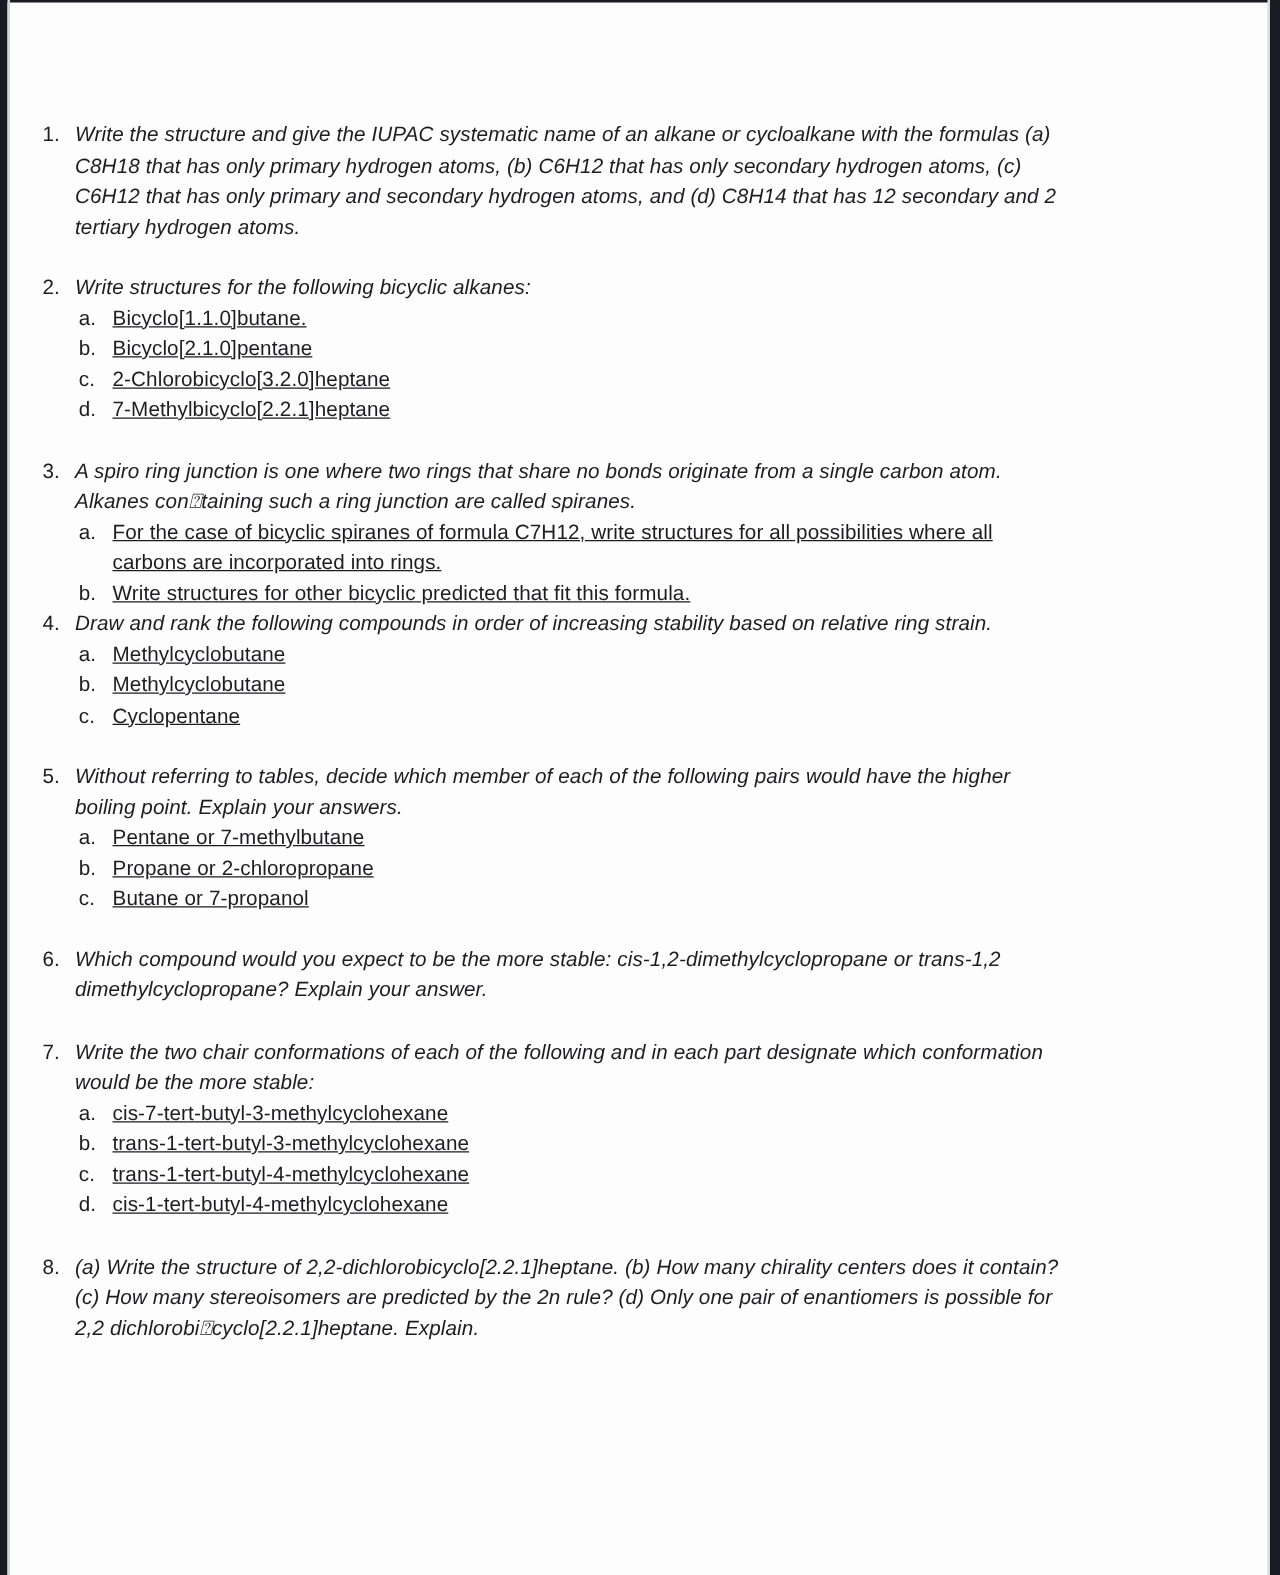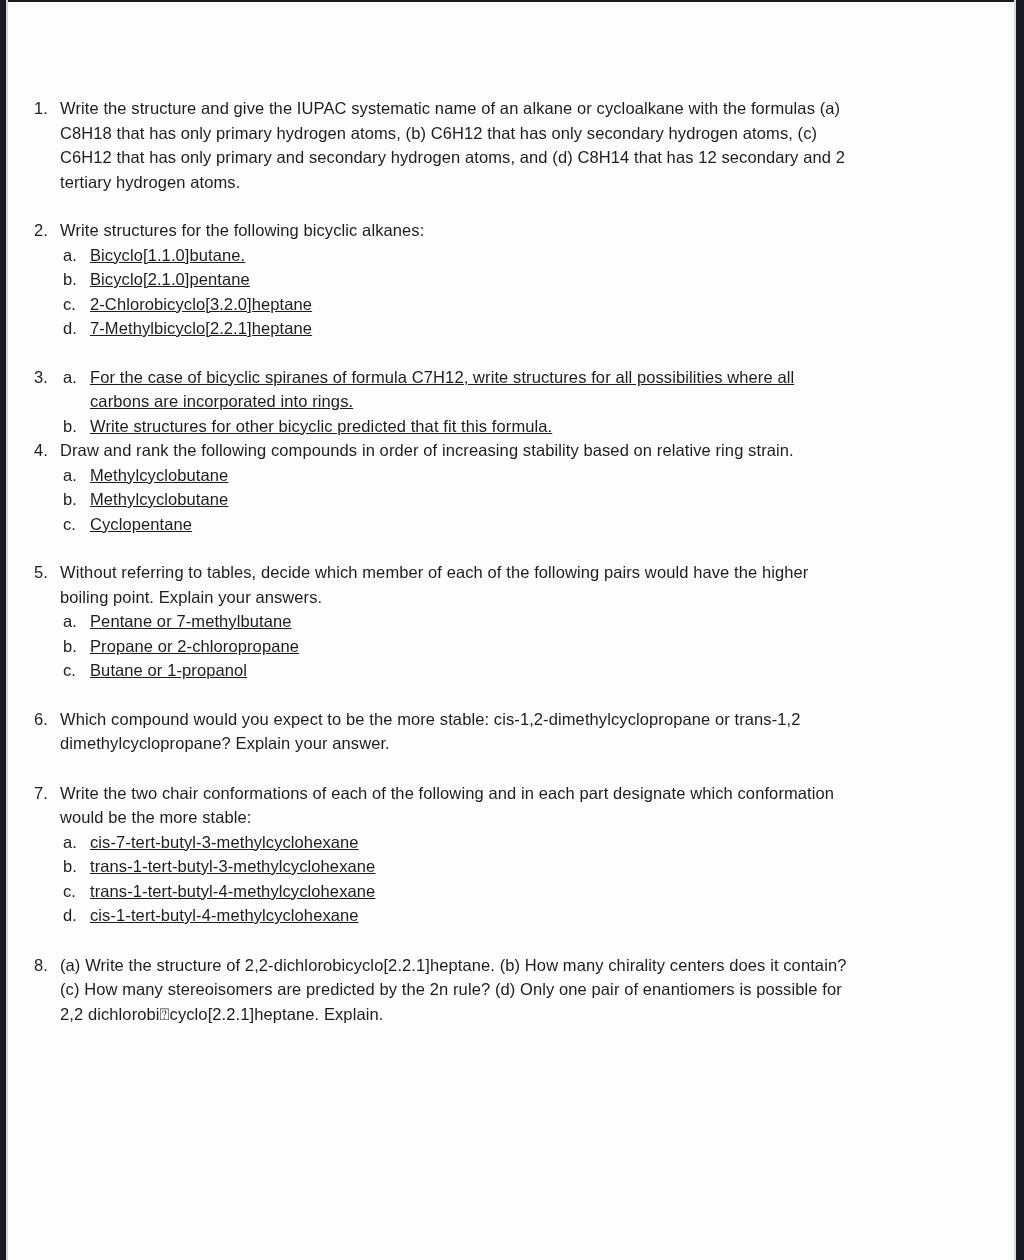--- a/index.html
+++ b/index.html
@@ -52,20 +52,21 @@
   .q.tight { margin-top: 0; }
   .q-num {
     flex: none;
     width: 26px;
   }
   .q-body {
     max-width: 885px;
   }
   .q-text {
     white-space: pre-line;
+    font-style: italic;
   }
   .sub {
     display: flex;
   }
   .sub-letter {
     flex: none;
     width: 30px;
     padding-left: 3px;
     box-sizing: border-box;
   }
@@ -115,20 +116,22 @@
       <div class="sub">
         <span class="sub-letter">d.</span>
         <div class="sub-text">7-Methylbicyclo[2.2.1]heptane</div>
       </div>
     </div>
   </div>
 
   <div class="q">
     <span class="q-num">3.</span>
     <div class="q-body">
+      <div class="q-text">A spiro ring junction is one where two rings that share no bonds originate from a single carbon atom.
+Alkanes con⍰taining such a ring junction are called spiranes.</div>
       <div class="sub">
         <span class="sub-letter">a.</span>
         <div class="sub-text">For the case of bicyclic spiranes of formula C7H12, write structures for all possibilities where all
 carbons are incorporated into rings.</div>
       </div>
       <div class="sub">
         <span class="sub-letter">b.</span>
         <div class="sub-text">Write structures for other bicyclic predicted that fit this formula.</div>
       </div>
     </div>
@@ -161,21 +164,21 @@
       <div class="sub">
         <span class="sub-letter">a.</span>
         <div class="sub-text">Pentane or 7-methylbutane</div>
       </div>
       <div class="sub">
         <span class="sub-letter">b.</span>
         <div class="sub-text">Propane or 2-chloropropane</div>
       </div>
       <div class="sub">
         <span class="sub-letter">c.</span>
-        <div class="sub-text">Butane or 1-propanol</div>
+        <div class="sub-text">Butane or 7-propanol</div>
       </div>
     </div>
   </div>
 
   <div class="q">
     <span class="q-num">6.</span>
     <div class="q-body">
       <div class="q-text">Which compound would you expect to be the more stable: cis-1,2-dimethylcyclopropane or trans-1,2
 dimethylcyclopropane? Explain your answer.</div>
     </div>

